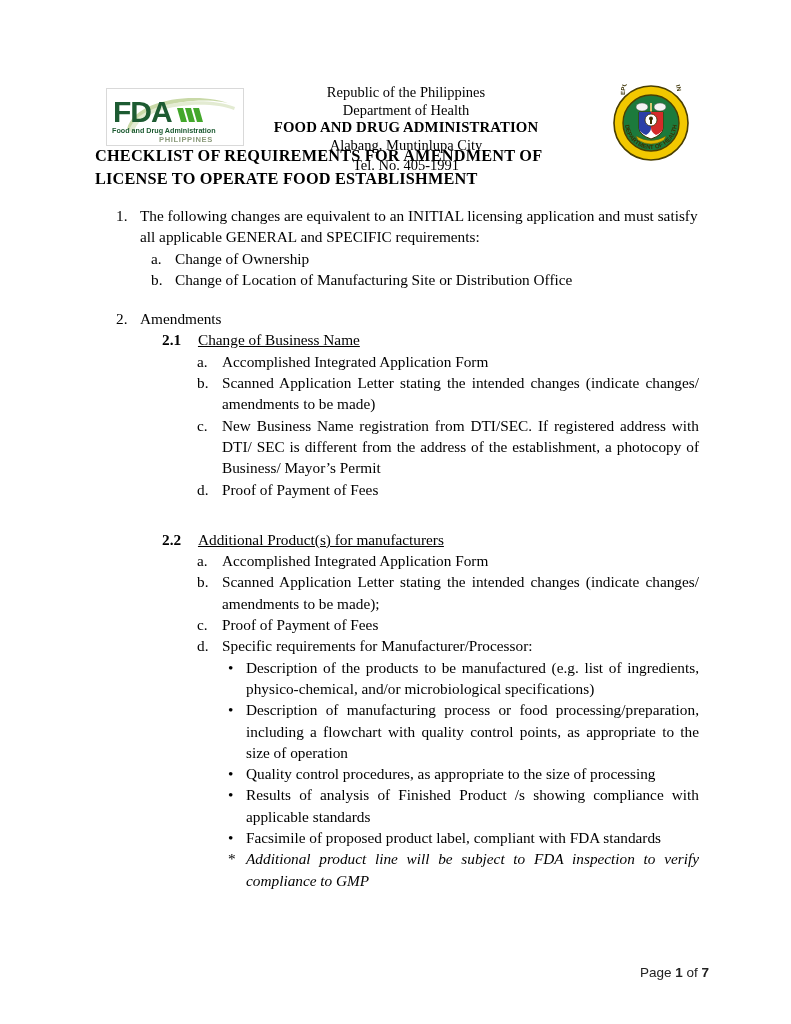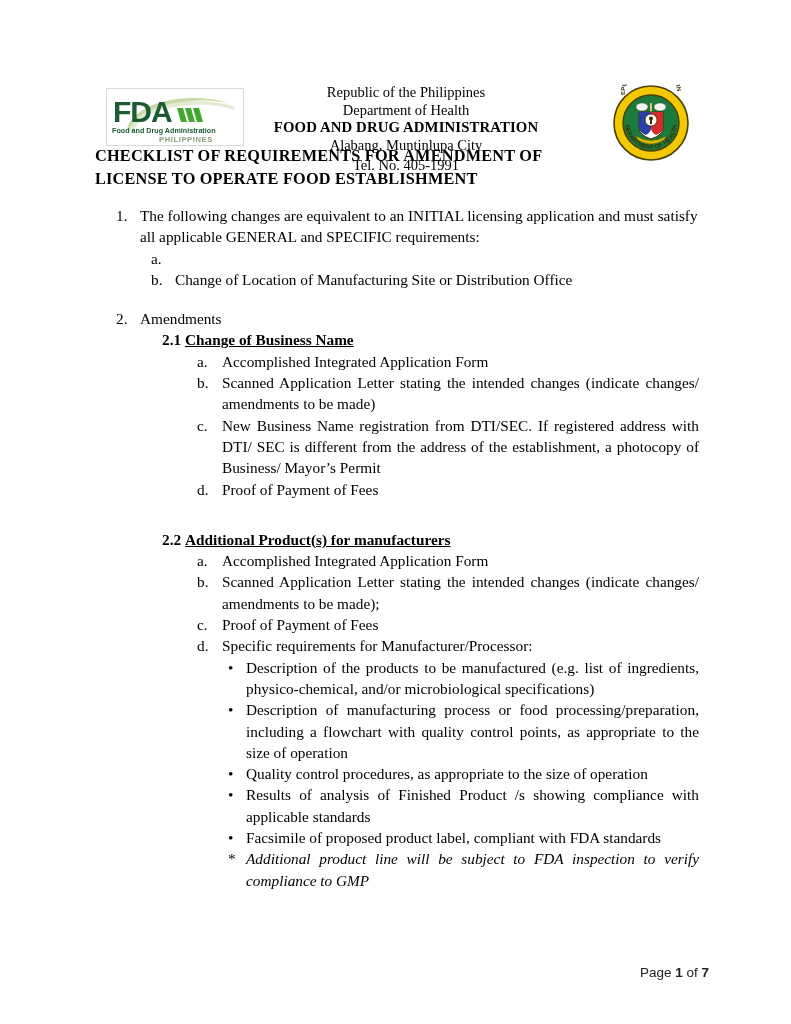--- a/index.html
+++ b/index.html
@@ -118,21 +118,21 @@
   .lvl2 > .marker { width: 24px; }
 
   
   .sub-head {
     margin-left: 162px;
     font-weight: bold;
     font-size: 15.3px;
     line-height: 21.3px;
   }
   .sub-head .num { font-weight: bold; }
-  .sub-head .ttl { font-weight: bold; text-decoration: underline; }
+  .sub-head .ttl { font-weight: normal; text-decoration: underline; margin-left: 13px; }
 
   
   .lvl3 { margin-left: 197px; padding-right: 92px; }
   .lvl3 > .marker { width: 25px; }
 
   
   .lvl4 { margin-left: 228px; padding-right: 92px; }
   .lvl4 > .marker { width: 18px; }
 
   .justify { text-align: justify; text-justify: inter-word; }
@@ -222,20 +222,21 @@
 
   <div class="body-wrap">
 
     <div class="row lvl1">
       <span class="marker">1.</span>
       <span class="content">The  following changes are equivalent to an INITIAL licensing application and must satisfy all applicable GENERAL and SPECIFIC requirements:</span>
     </div>
 
     <div class="row lvl2">
       <span class="marker">a.</span>
+      <span class="content">Change of Ownership</span>
     </div>
     <div class="row lvl2">
       <span class="marker">b.</span>
       <span class="content">Change of Location of Manufacturing Site or Distribution Office</span>
     </div>
 
     <div class="sp-18"></div>
 
     <div class="row lvl1">
       <span class="marker">2.</span>
@@ -290,21 +291,21 @@
     <div class="row lvl4">
       <span class="marker">•</span>
       <span class="content justify">Description of the products to be manufactured (e.g. list of ingredients, physico-chemical, and/or microbiological specifications)</span>
     </div>
     <div class="row lvl4">
       <span class="marker">•</span>
       <span class="content justify">Description of manufacturing process or food processing/preparation, including a flowchart with quality control points, as appropriate to the size of operation</span>
     </div>
     <div class="row lvl4">
       <span class="marker">•</span>
-      <span class="content">Quality control procedures, as appropriate to the size of operation</span>
+      <span class="content">Quality control procedures, as appropriate to the size of processing</span>
     </div>
     <div class="row lvl4">
       <span class="marker">•</span>
       <span class="content justify">Results of analysis of Finished Product /s showing compliance with applicable standards</span>
     </div>
     <div class="row lvl4">
       <span class="marker">•</span>
       <span class="content">Facsimile of proposed product label, compliant with FDA standards</span>
     </div>
 

